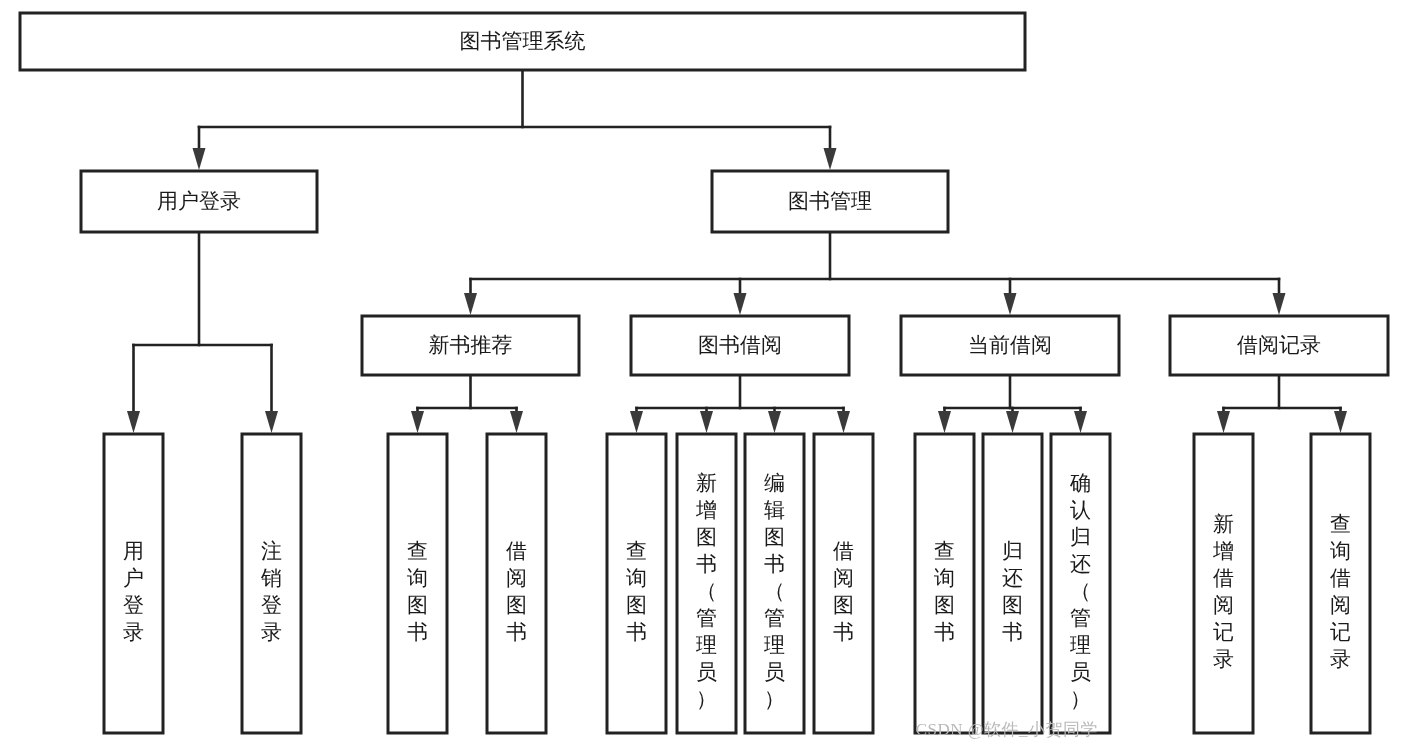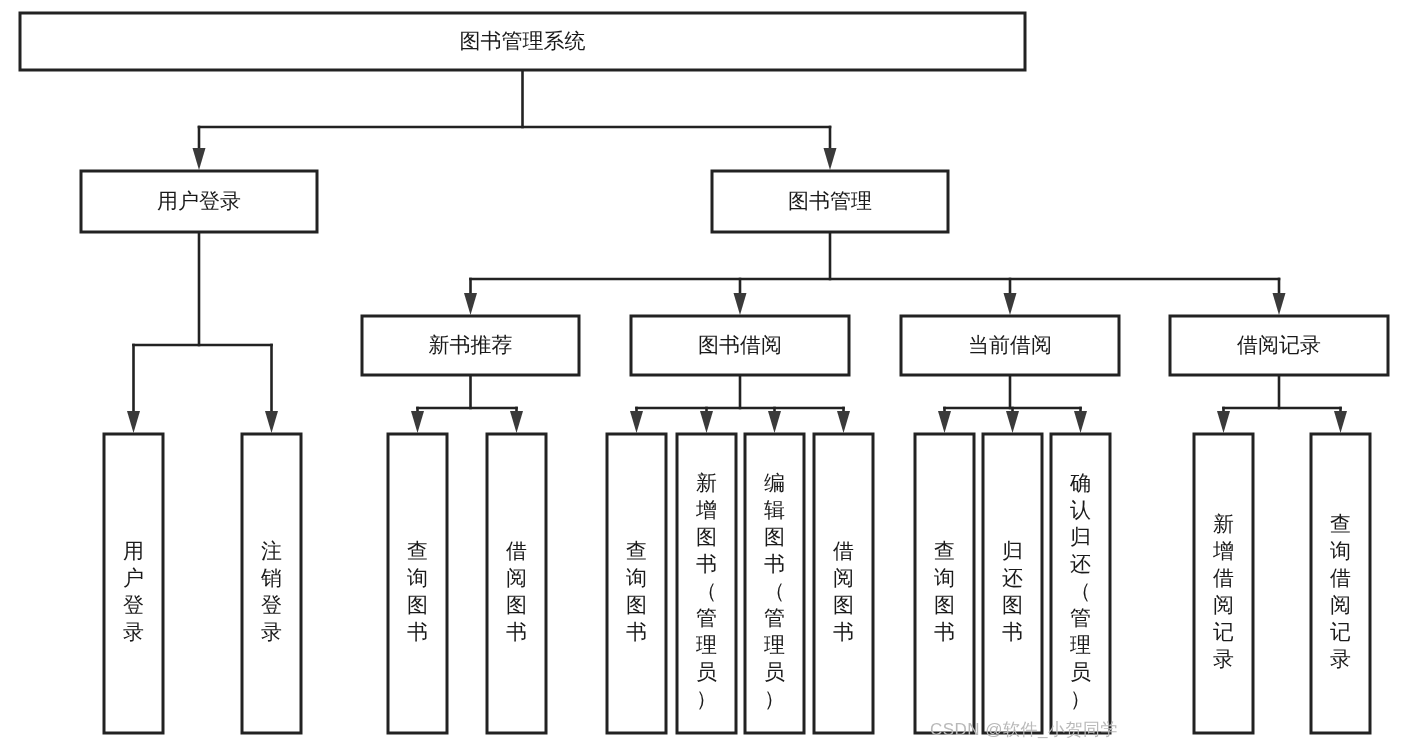--- a/index.html
+++ b/index.html
@@ -44,23 +44,23 @@
   }
   .node-label-h {
     font-family: "Liberation Sans", "DejaVu Sans", sans-serif;
     font-size: 21px;
     fill: #1a1a1a;
     text-anchor: middle;
     dominant-baseline: middle;
   }
   .watermark {
     position: absolute;
-    right: 4px;
+    right: 24px;
     bottom: 6px;
-    font-family: Liberation Sans, sans-serif;
+    font-family: Liberation Serif, serif;
     font-size: 17px;
     color: #b9b9b9;
     letter-spacing: 0.5px;
     user-select: none;
     pointer-events: none;
   }
 </style>
 </head>
 <body>
 

